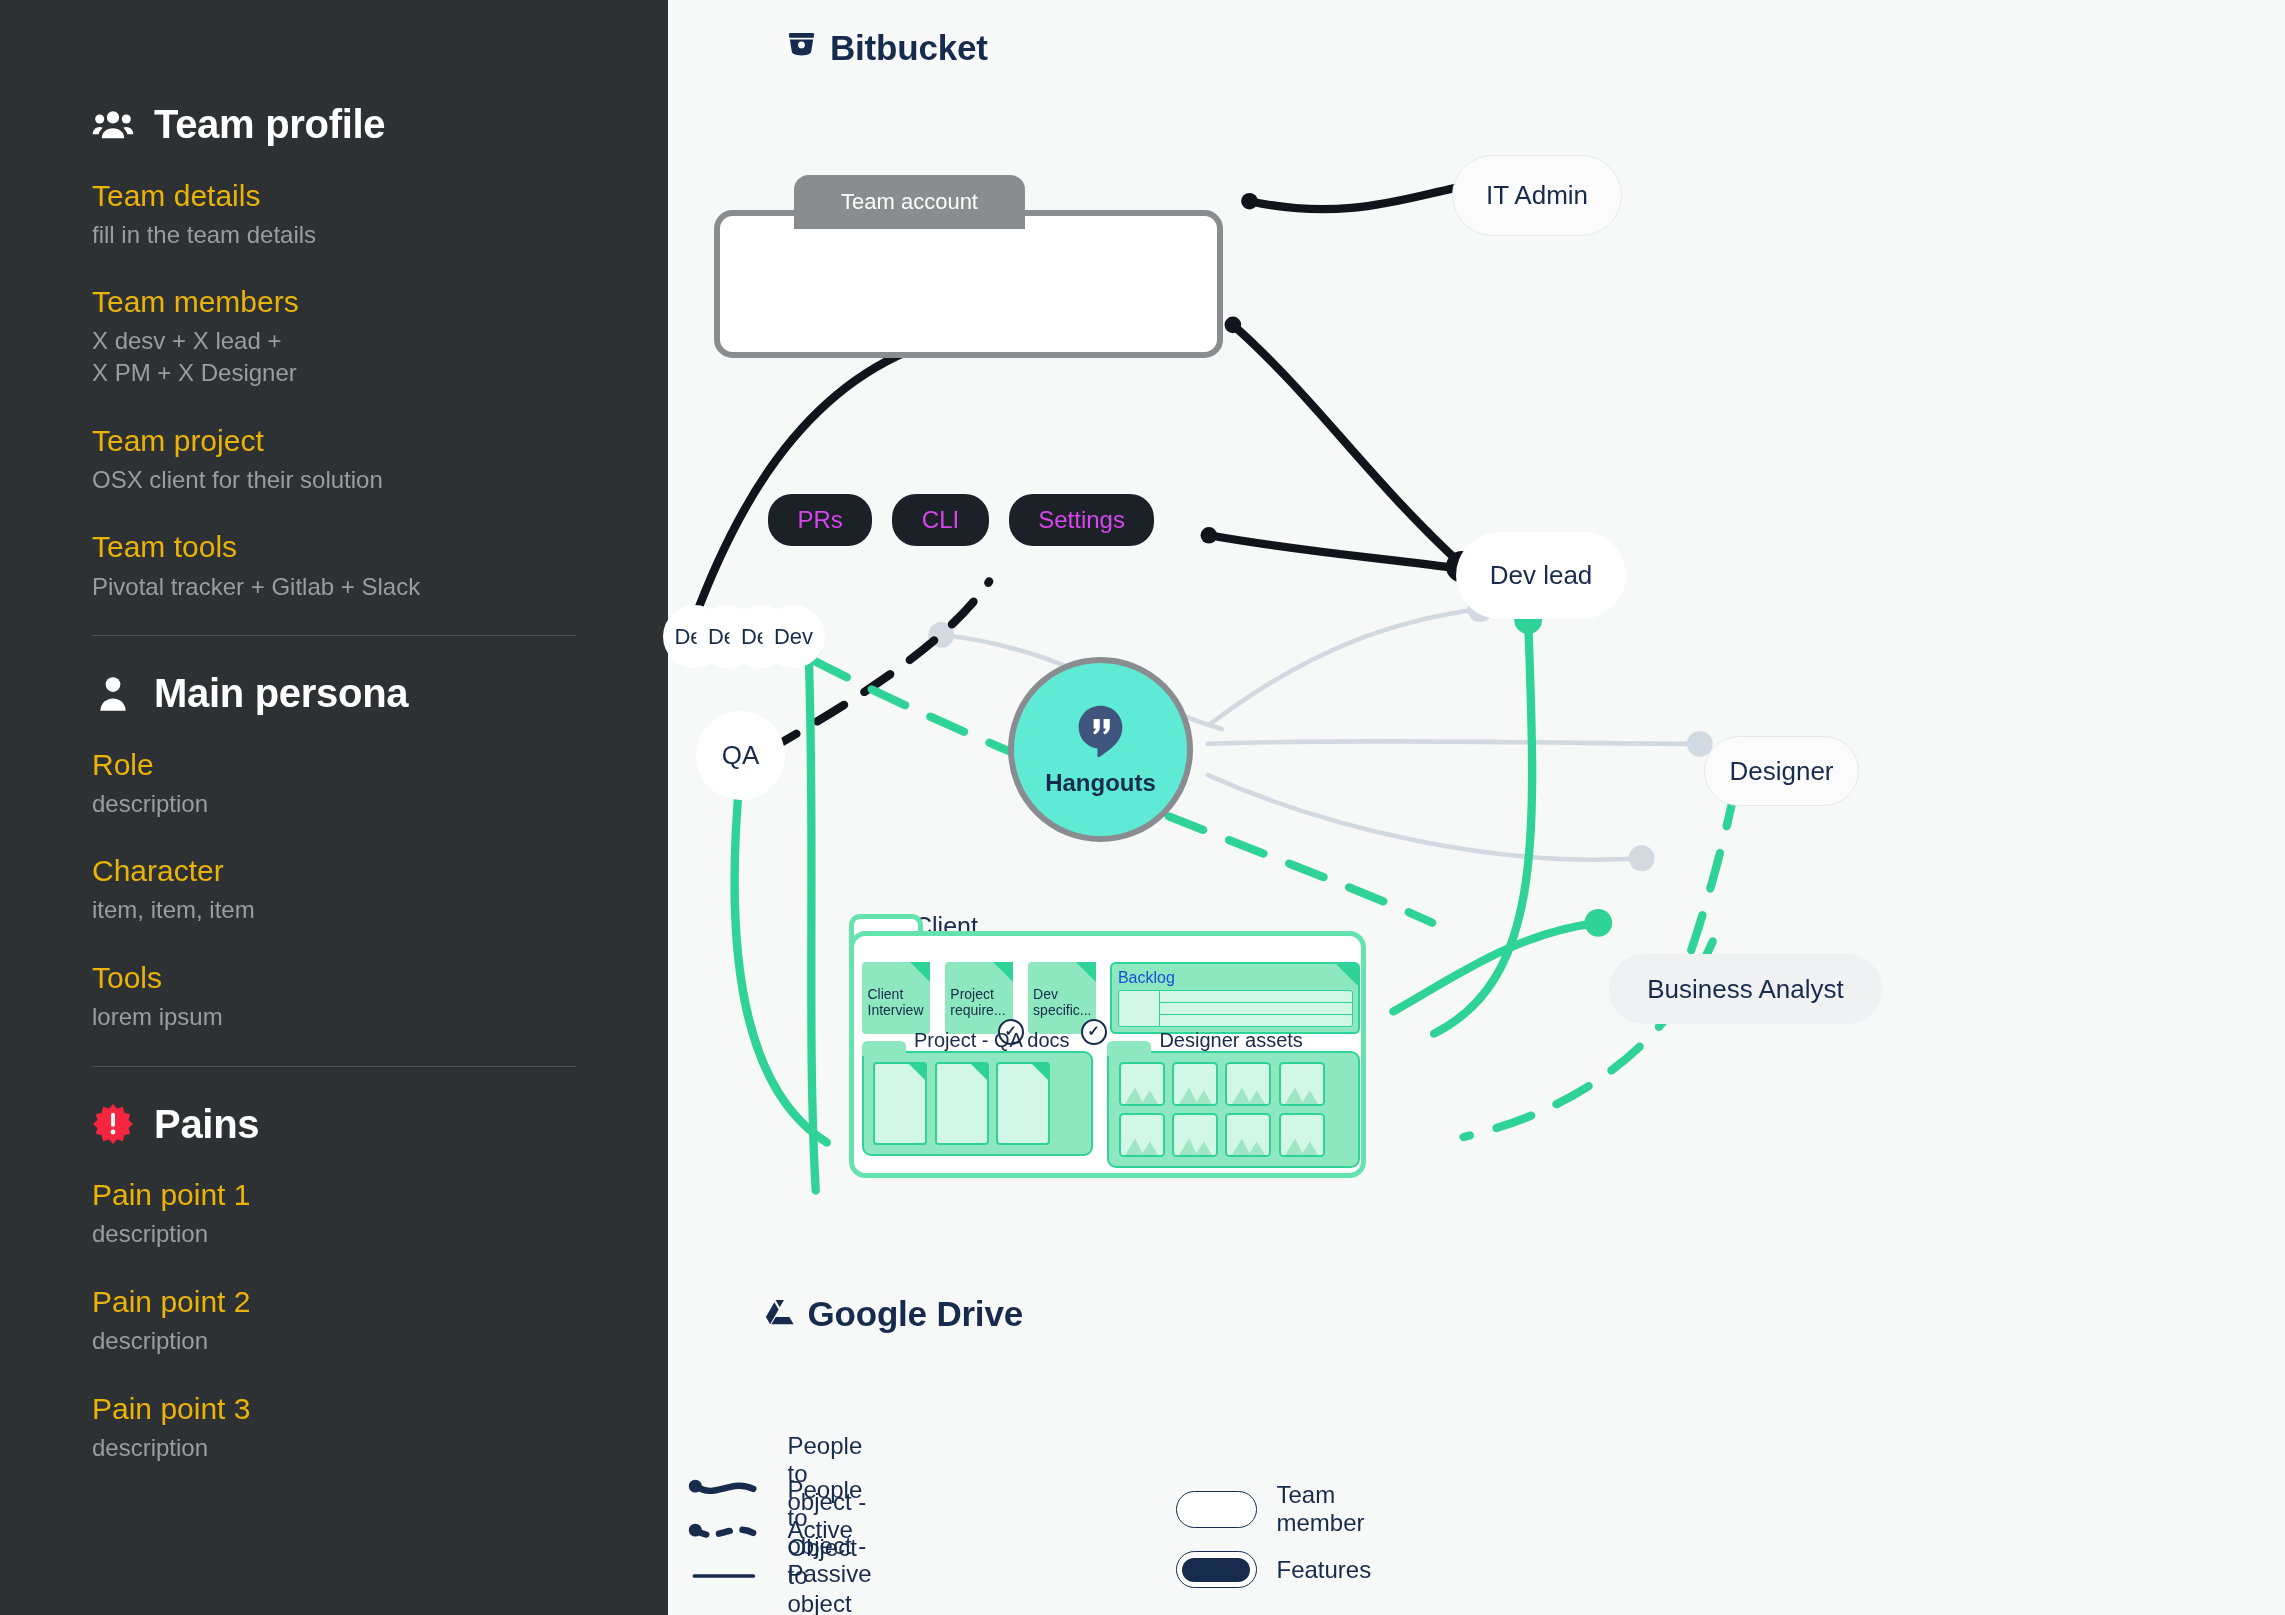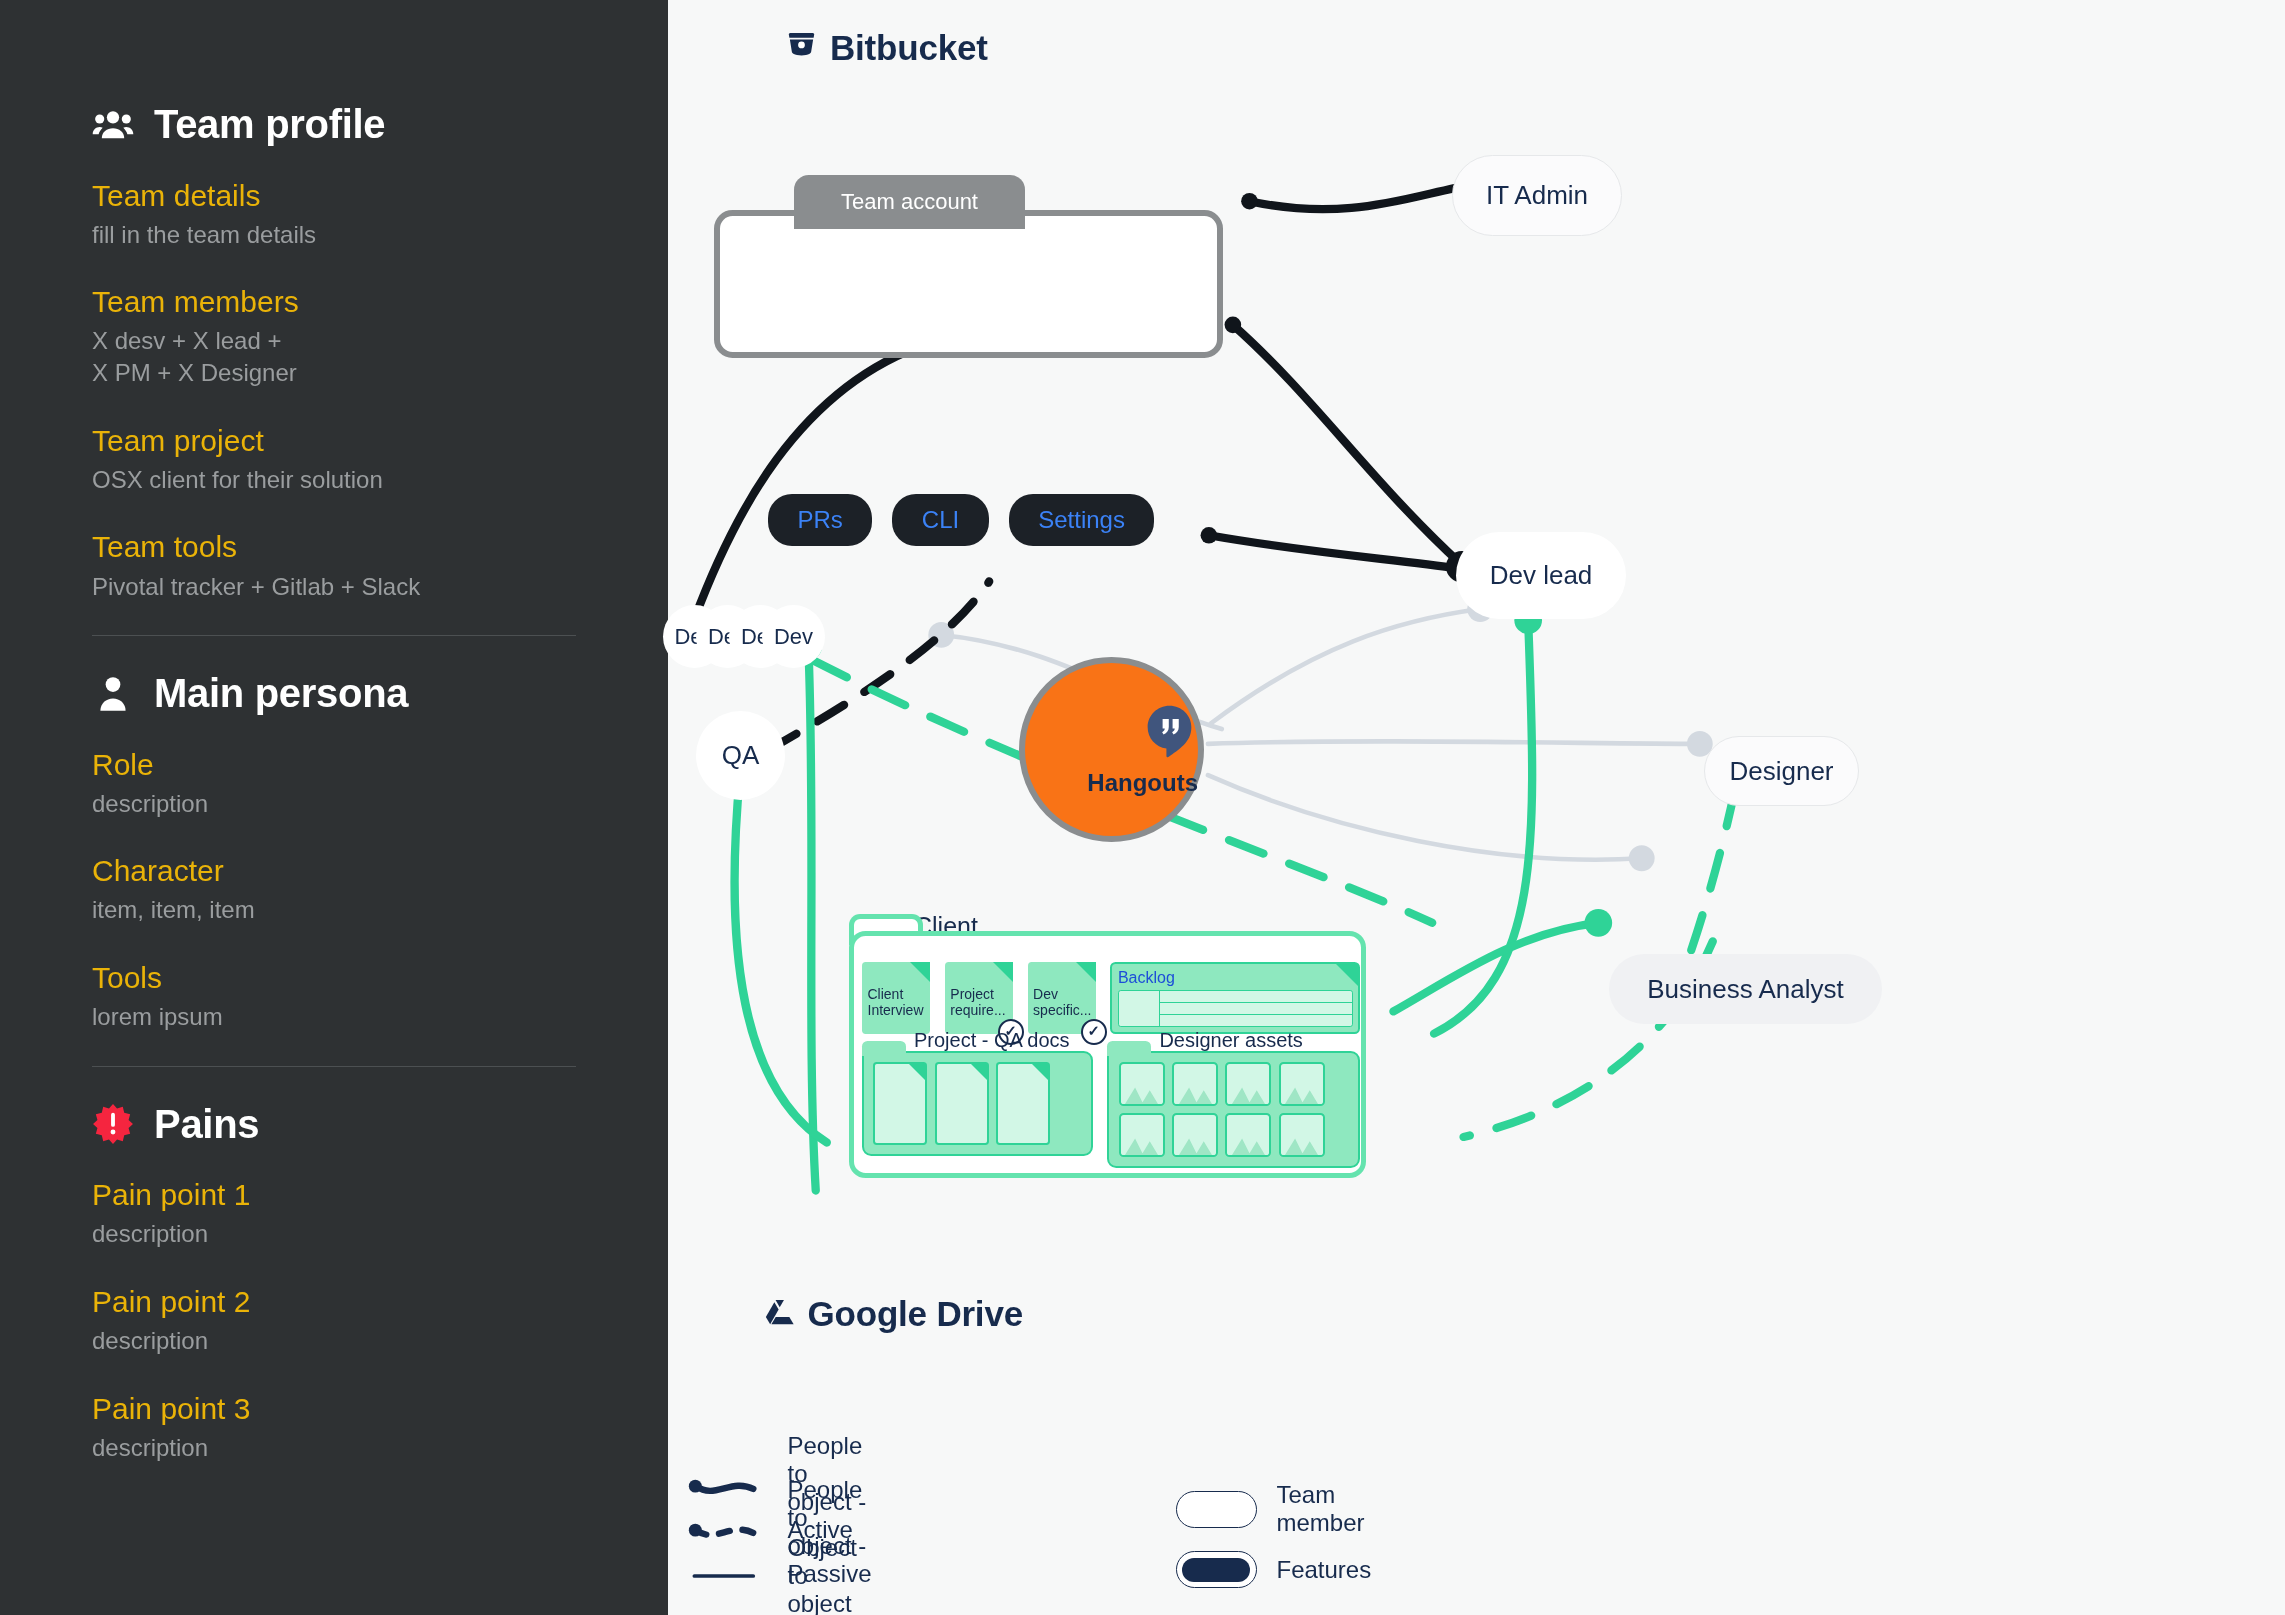--- a/index.html
+++ b/index.html
@@ -137,21 +137,21 @@
     padding: 0 5.5px;
   }
   .pillrow {
     position: absolute;
     left: 100px; top: 494px;
     display: flex; gap: 20px;
     z-index: 5;
   }
   .pill {
     background: #1c2127;
-    color: #3b82f6;
+    color: #d946ef;
     border-radius: 24px;
     font-size: 24px;
     padding: 12px 29.5px;
     display:flex; align-items:center; justify-content:center;
     white-space: nowrap;
   }
 
   
   .person {
     position: absolute;
@@ -172,27 +172,27 @@
     width: 63px; height: 63px;
     background: #ffffff;
     border-radius: 922px;
     display:flex; align-items:center; justify-content:center;
     font-size: 22px; color:#172b4d;
   }
 
   
   .hangouts {
     position: absolute;
-    left: 351px; top: 657px;
+    left: 340px; top: 657px;
     width: 185px; height: 185px;
     border-radius: 922px;
-    background: #f97316;
+    background: #5eead4;
     border: 6.5px solid #8a8d8f;
     display:flex; flex-direction: column;
-    align-items:flex-end; justify-content:center;
+    align-items:center; justify-content:center;
     gap: 7.4px;
     z-index: 7;
   }
   .hangouts .hlabel { font-size: 24px; font-weight: bold; color:#172b4d; }
 
   
   .gd-wrap { position: absolute; left: 181px; top: 914px; z-index: 5; }
   .gd-title {
     position: absolute;
     left: 65px; top: -1.8px;

